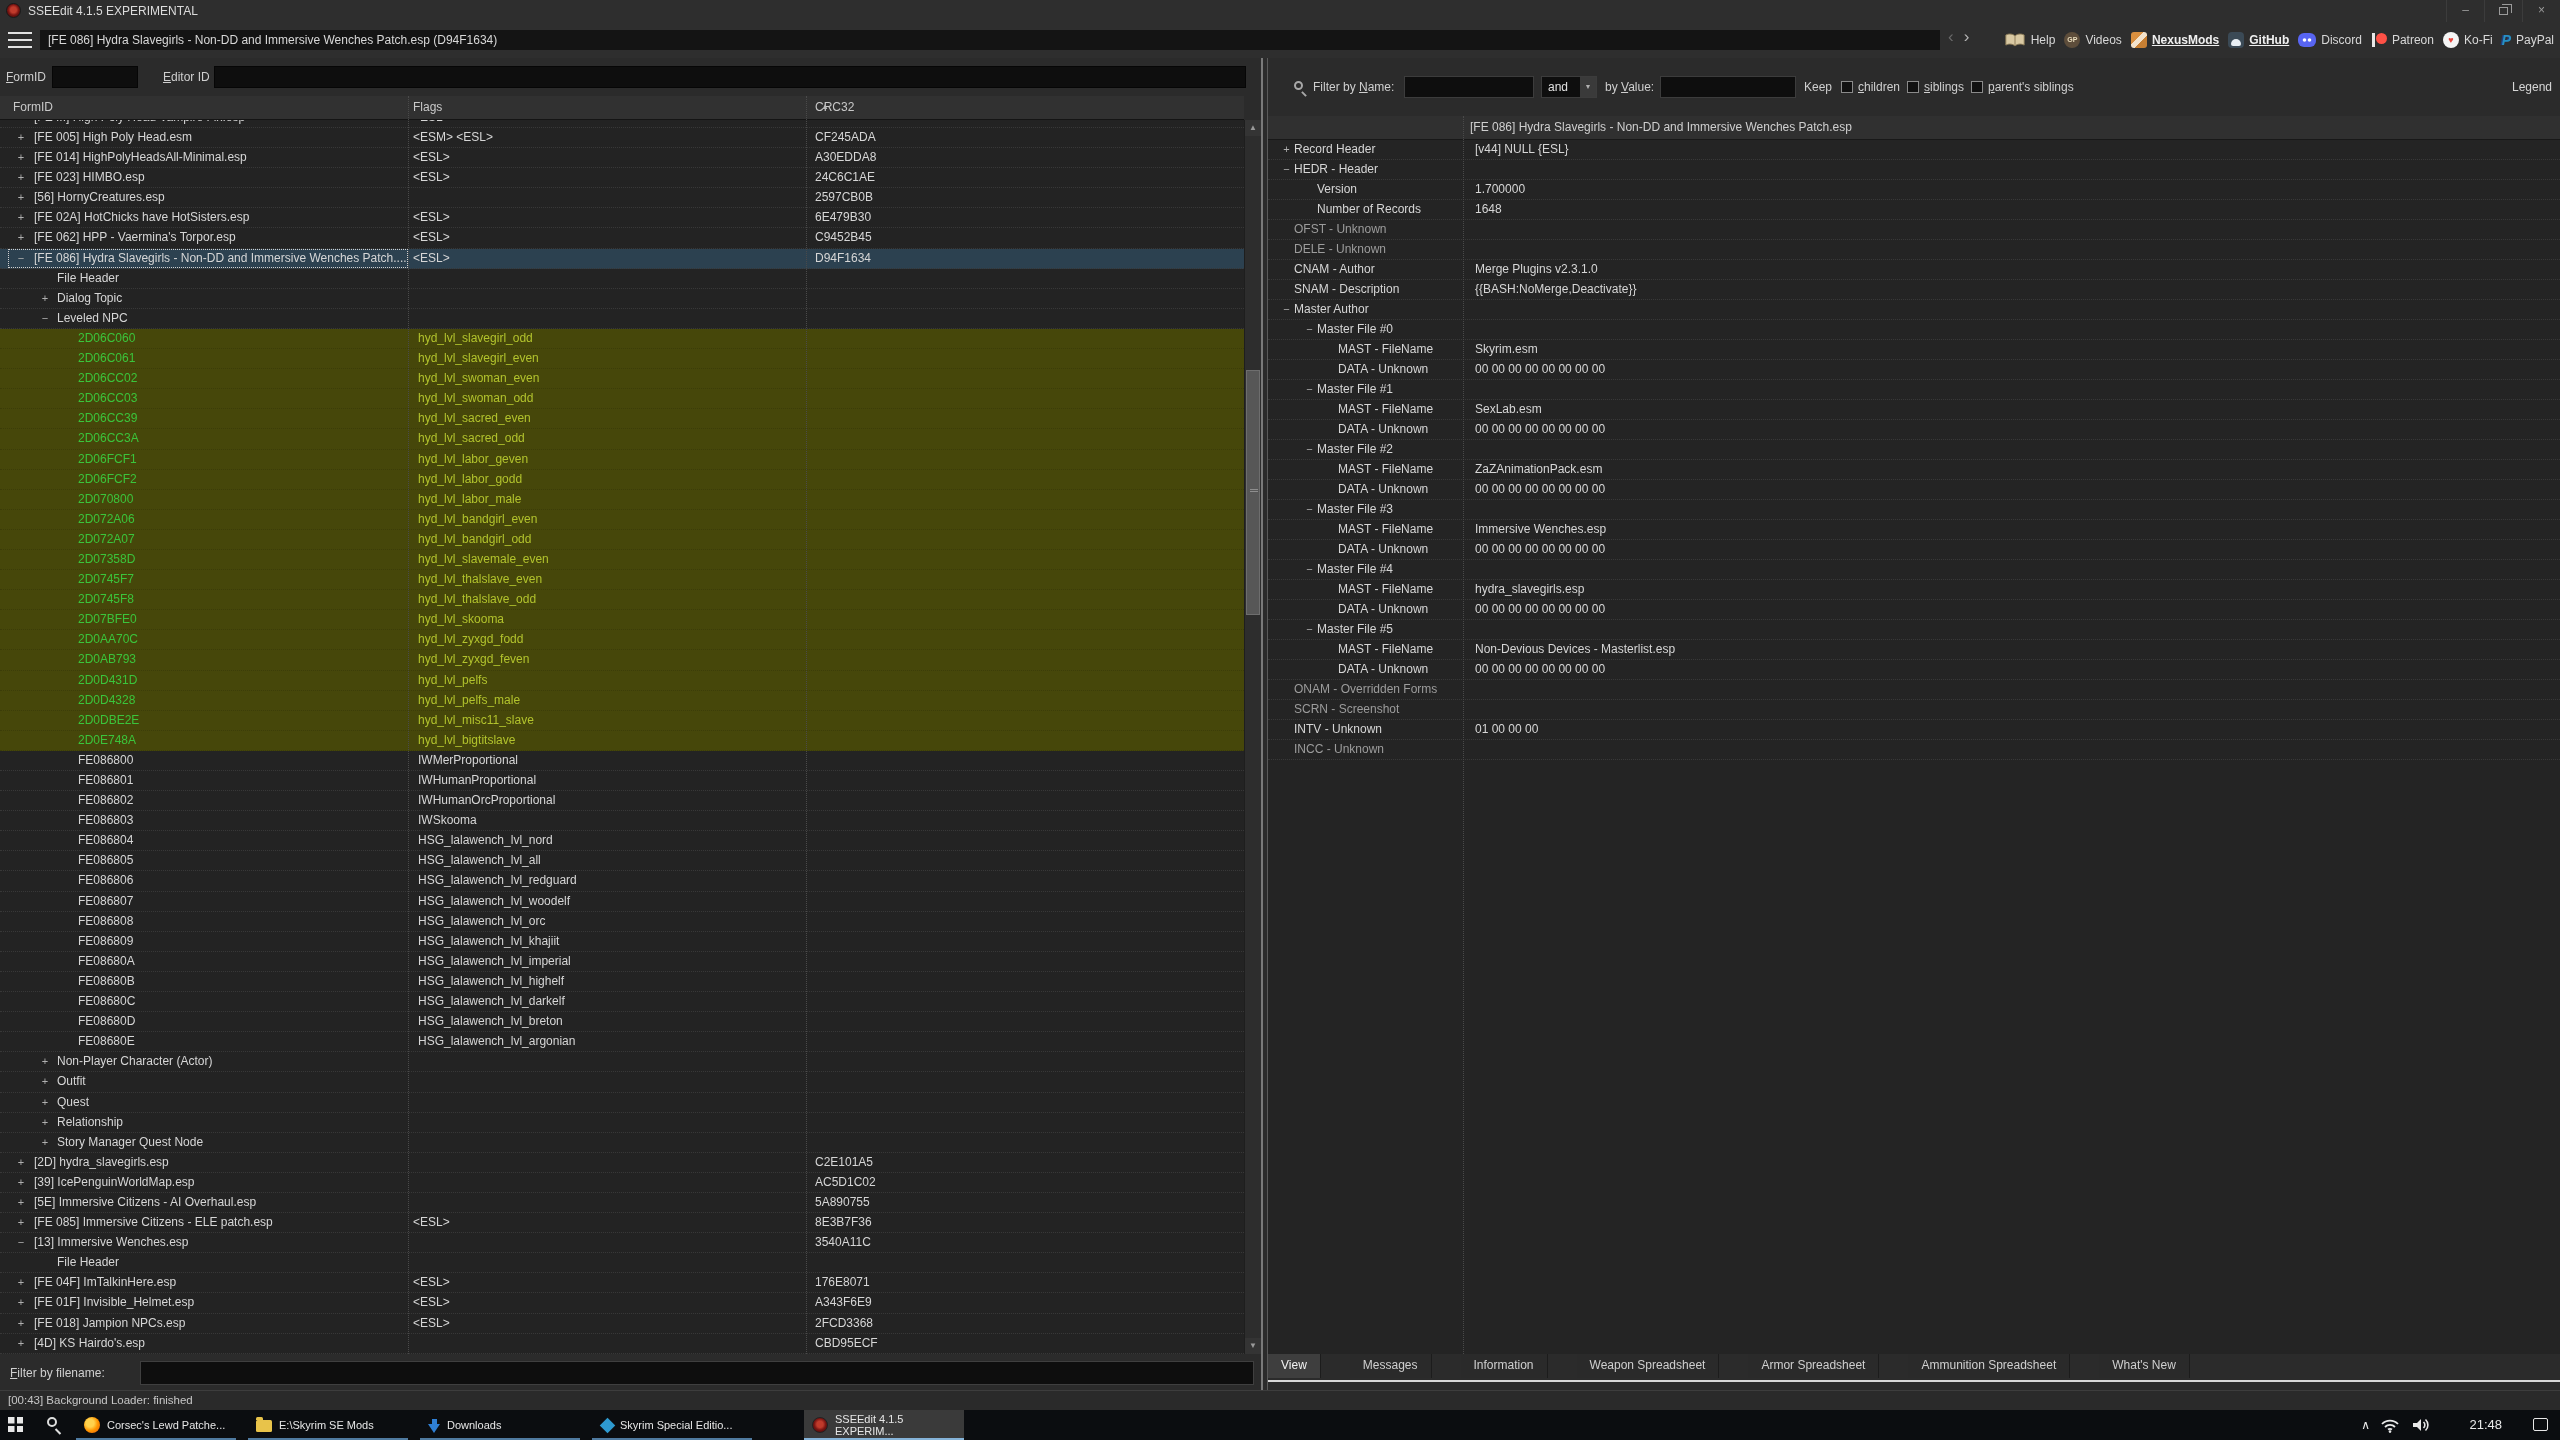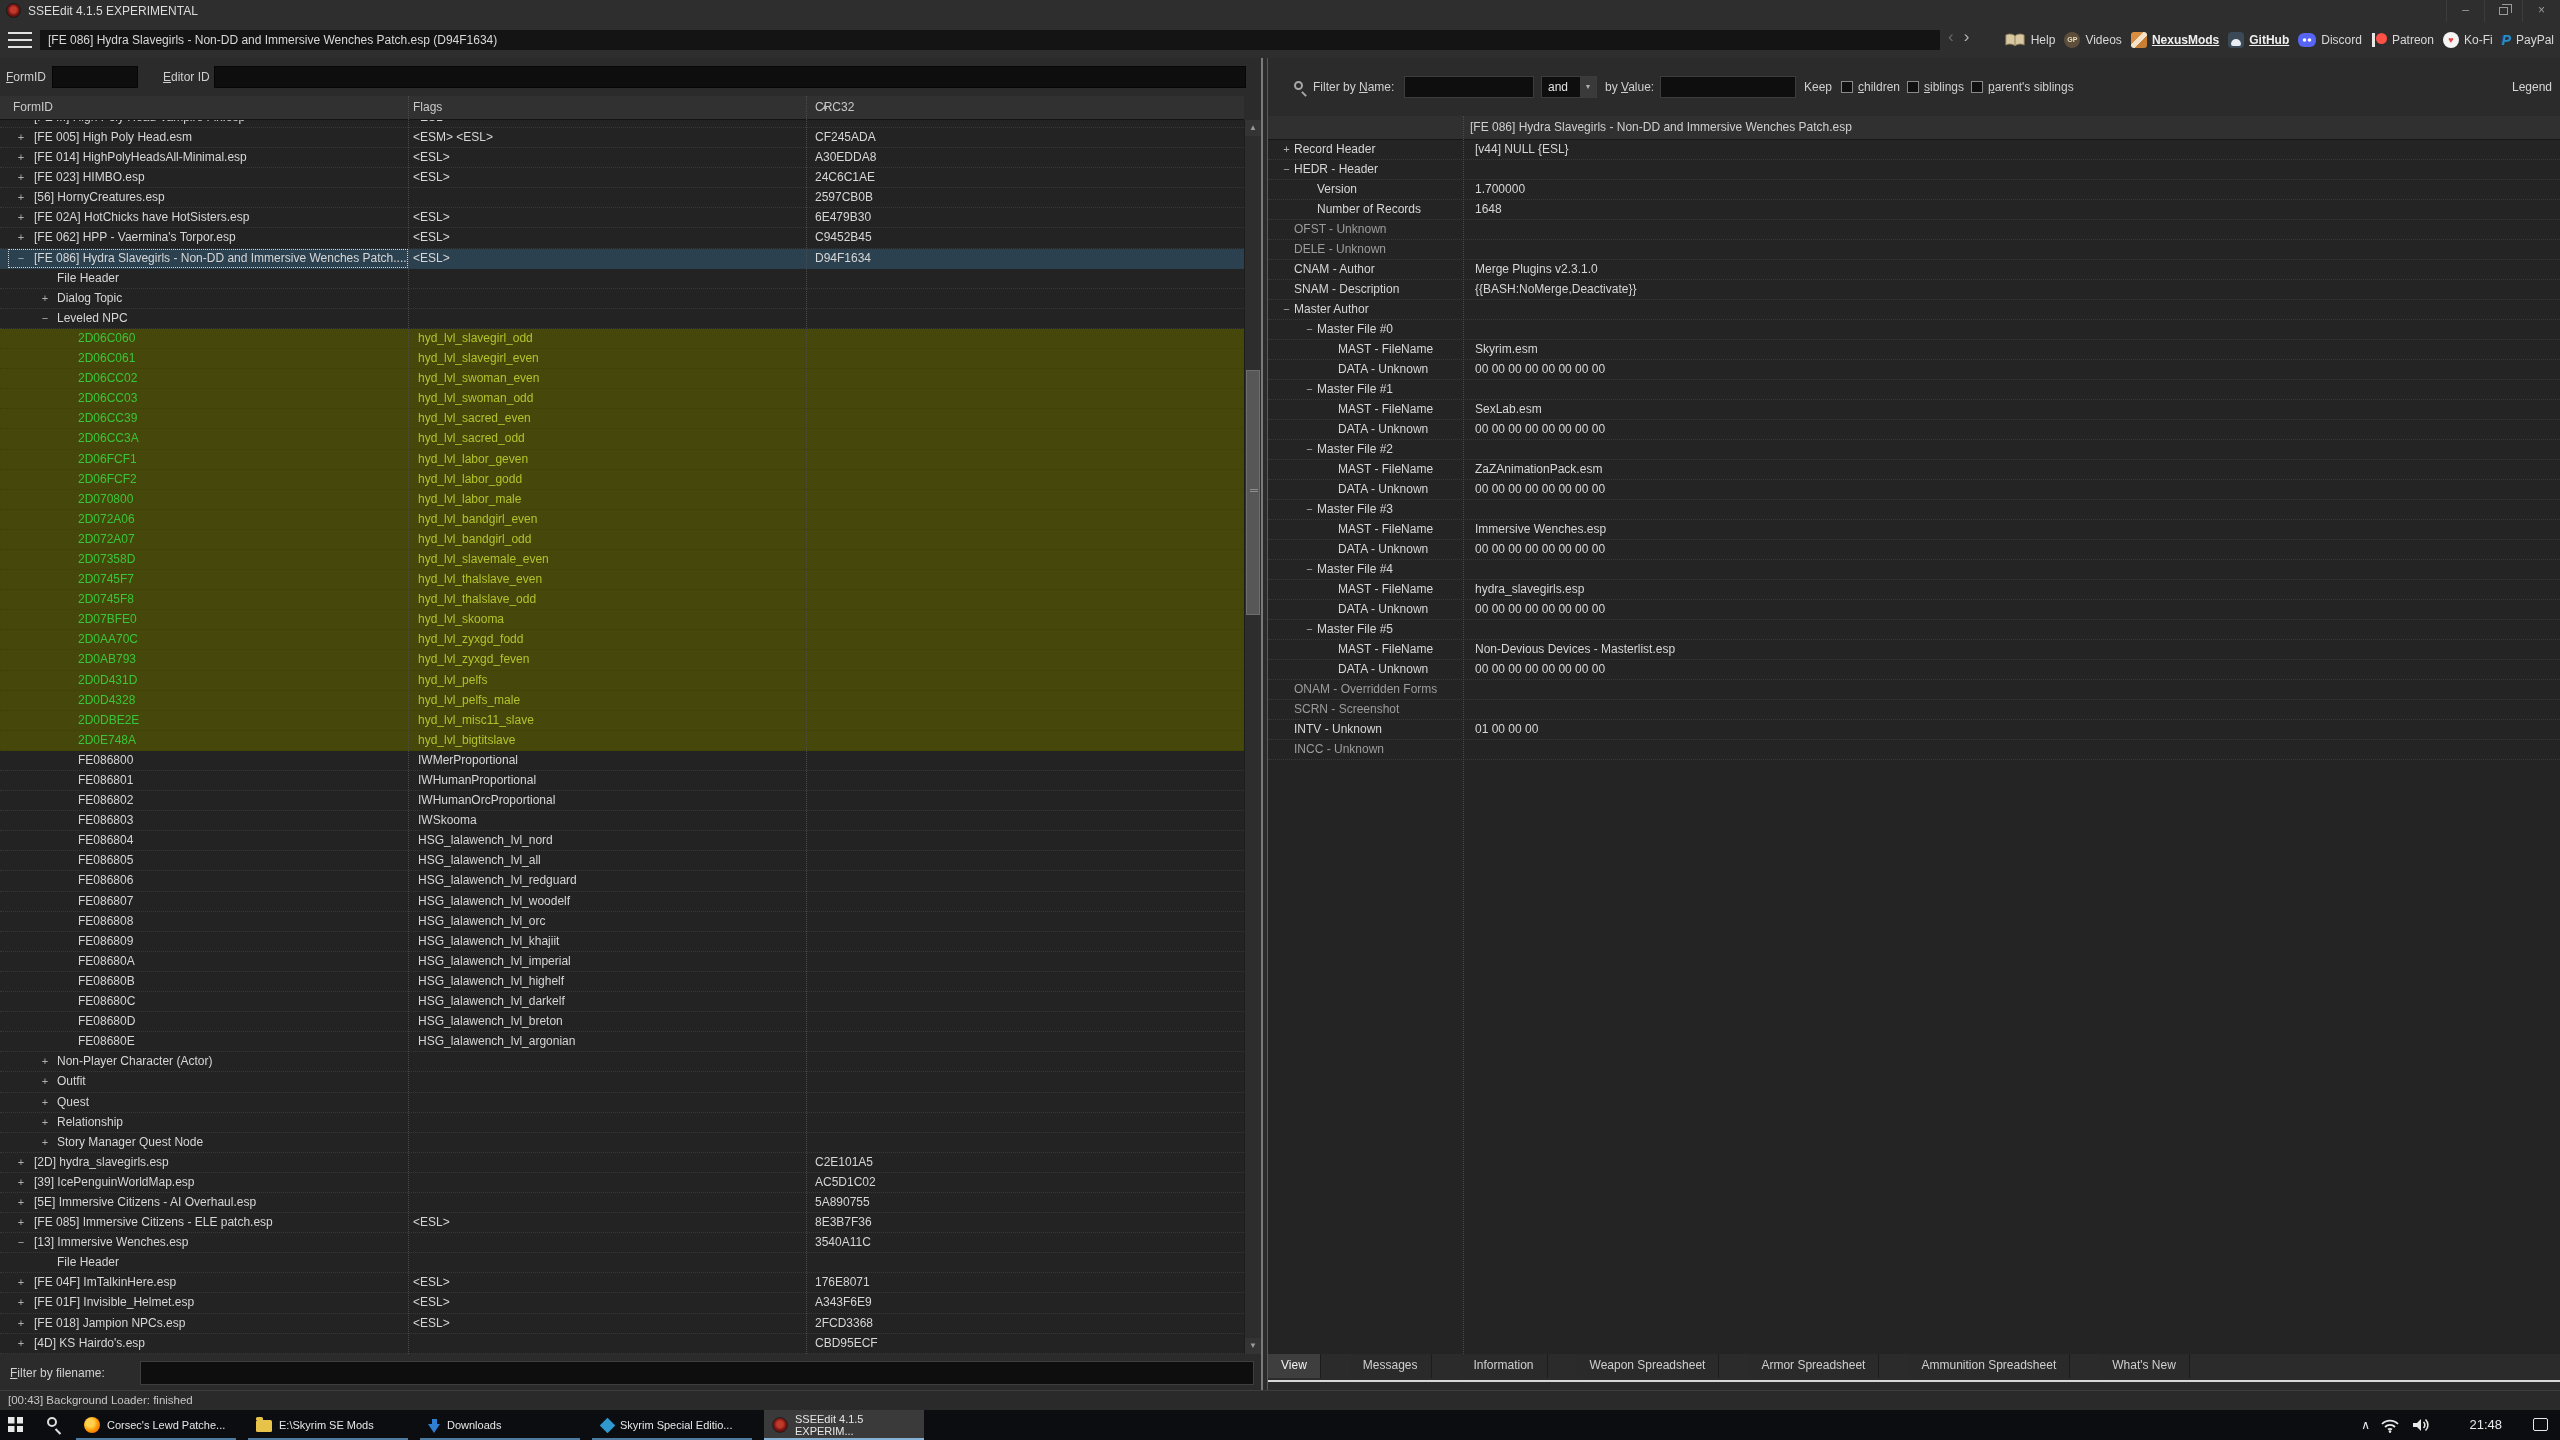--- a/index.html
+++ b/index.html
@@ -112,21 +112,21 @@
   
   .taskbar{position:absolute;left:0;top:1410px;width:2560px;height:30px;background:#0b0d10;}
   .startbtn{position:absolute;left:8px;top:7px;width:15px;height:15px;
     background-image:linear-gradient(#e8e8e8,#e8e8e8),linear-gradient(#e8e8e8,#e8e8e8),linear-gradient(#e8e8e8,#e8e8e8),linear-gradient(#e8e8e8,#e8e8e8);
     background-size:6.5px 6.5px;background-position:0 0,8.5px 0,0 8.5px,8.5px 8.5px;background-repeat:no-repeat;}
   .searchbtn{position:absolute;left:47px;top:7px;width:10px;height:10px;border:2px solid #dedede;border-radius:50%;}
   .searchbtn:after{content:"";position:absolute;left:8px;top:9px;width:2px;height:7px;background:#dedede;transform:rotate(-45deg);}
   .taskbtns{position:absolute;left:76px;top:0;height:30px;display:flex;gap:12px;}
   .taskbtn{width:160px;height:30px;display:flex;align-items:center;gap:7px;padding-left:8px;position:relative;color:#e6e6e6;font-size:11px;}
   .taskbtn .ul{position:absolute;left:0;bottom:0;width:100%;height:2.5px;background:#4f7aa0;}
-  .taskbtn.active{background:#3a3a3a;} .taskbtn.active .ul{background:#85b3d8;}
+  .taskbtn.active{background:#3a3a3a;margin-left:40px;} .taskbtn.active .ul{background:#85b3d8;}
   .ticon{flex:0 0 auto;display:inline-block;}
   .ticon-firefox{width:16px;height:16px;border-radius:50%;background:radial-gradient(circle at 38% 38%,#ffd24d 0 28%,#ff9500 55%,#e8590c 100%);}
   .ticon-folder{width:16px;height:12px;background:#e8c34a;border-radius:1.5px;position:relative;margin-top:2px;}
   .ticon-folder:before{content:"";position:absolute;left:0;top:-3px;width:7px;height:3px;background:#e8c34a;border-radius:1.5px 1.5px 0 0;}
   .ticon-download{width:0;height:0;position:relative;border-left:6px solid transparent;border-right:6px solid transparent;
     border-top:9px solid #2f7fd4;margin-top:6px;}
   .ticon-download:before{content:"";position:absolute;left:-2.5px;top:-14px;width:5px;height:6px;background:#2f7fd4;}
   .ticon-skyrimse{width:11px;height:11px;background:#2e9ad0;transform:rotate(45deg);margin-left:2px;}
   .ticon-sseedit{width:16px;height:16px;border-radius:50%;
     background:radial-gradient(circle at 50% 45%,#c03a2b 0 30%,#7a1512 55%,#330907 100%);border:1px solid #222;}

